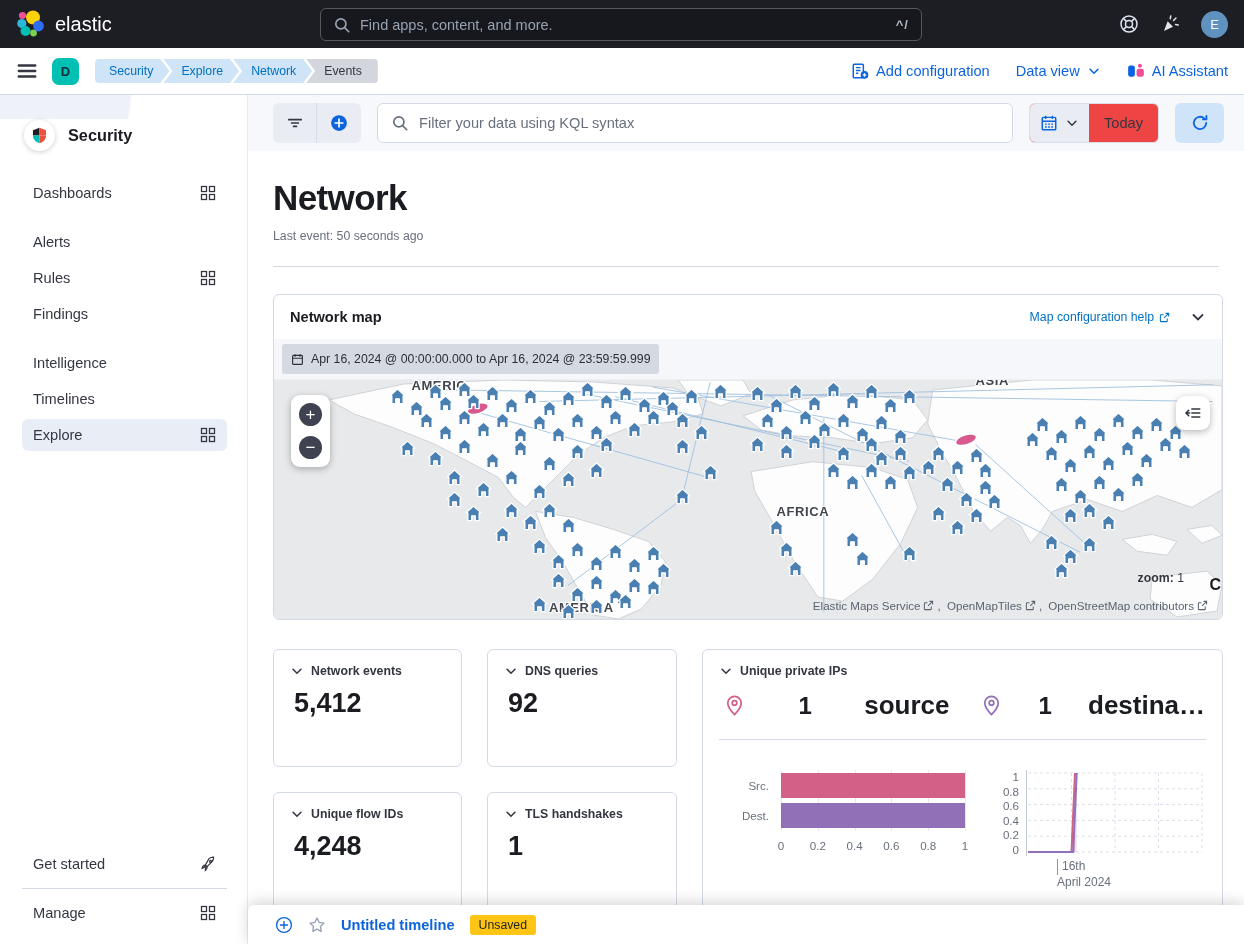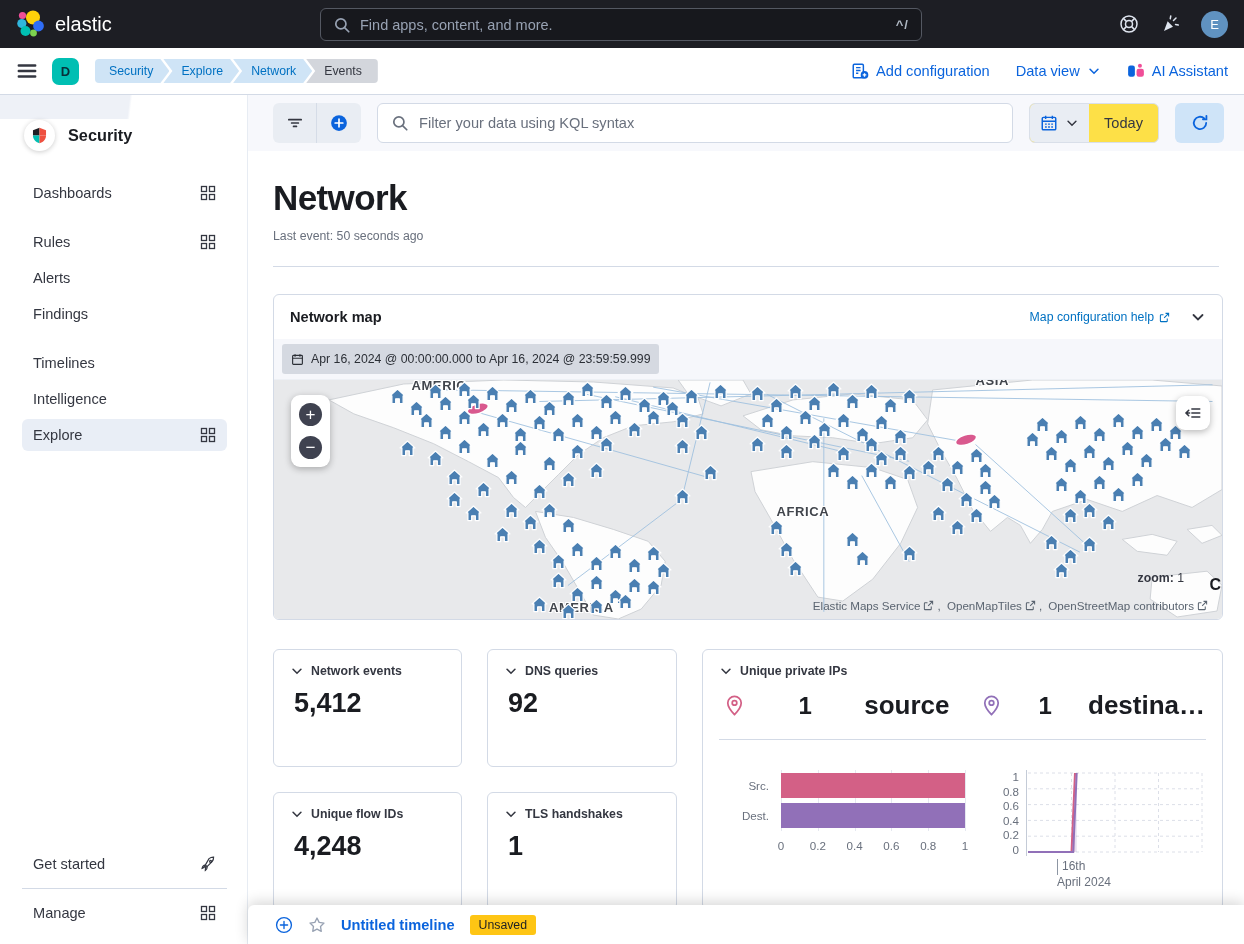--- a/index.html
+++ b/index.html
@@ -57,21 +57,21 @@
 
   
   .main { position:absolute; left:248px; top:95px; right:0; bottom:0; background:#fff; overflow:hidden; }
   .filter-row { display:flex; align-items:center; gap:16px; padding:8px 20px 8px 25px; background:#f7f8fc; }
   .btn-group { display:flex; background:#e9edf3; border-radius:6px; height:40px; overflow:hidden; flex:none; }
   .g-btn { width:44px; display:flex; align-items:center; justify-content:center; color:#343741; cursor:pointer; }
   .g-btn:first-child { border-right:1px solid #d5dce7; }
   .kql { flex:1; height:40px; background:#fff; border:1px solid #d3dae6; border-radius:6px;
     display:flex; align-items:center; gap:10px; padding:0 13px; }
   .kql .ph { color:#69707d; font-size:14.6px; }
-  .datepicker { display:flex; height:40px; border:1px solid #d9dfe9; border-radius:6px; overflow:hidden; background:#fde047; flex:none; }
+  .datepicker { display:flex; height:40px; border:1px solid #d9dfe9; border-radius:6px; overflow:hidden; background:#ef4444; flex:none; }
   .dp-cal { display:flex; align-items:center; gap:7px; padding:0 10px; background:#e9edf3; cursor:pointer; }
   .dp-today { display:flex; align-items:center; padding:0 15px; font-size:14.6px; color:#343741; cursor:pointer; }
   .refresh-btn { width:49px; height:40px; background:#cfe4f8; border-radius:6px; color:#0b64dd;
     display:flex; align-items:center; justify-content:center; cursor:pointer; flex:none; }
 
   .page-head { padding:27px 25px 0; }
   .page-title { font-size:35px; font-weight:700; color:#1a1c21; letter-spacing:-.6px; }
   .last-event { margin-top:11px; font-size:12.3px; color:#69707d; }
   .head-divider { border-bottom:1px solid #d3dae6; margin-top:23px; }
 
@@ -237,41 +237,41 @@
           <svg class="nav-grid-btn" viewBox="0 0 16 16" fill="none" stroke="currentColor" stroke-width="1.3">
             <rect x="1.5" y="1.5" width="5" height="5"></rect>
             <rect x="9.5" y="1.5" width="5" height="5"></rect>
             <rect x="1.5" y="9.5" width="5" height="5"></rect>
             <rect x="9.5" y="9.5" width="5" height="5"></rect>
           </svg>
         </div>
       </div>
       <div class="nav-section">
         <div class="nav-item">
+          <span class="lbl">Alerts</span>
+        </div>
+        <div class="nav-item">
           <span class="lbl">Rules</span>
           <svg class="nav-grid-btn" viewBox="0 0 16 16" fill="none" stroke="currentColor" stroke-width="1.3">
             <rect x="1.5" y="1.5" width="5" height="5"></rect>
             <rect x="9.5" y="1.5" width="5" height="5"></rect>
             <rect x="1.5" y="9.5" width="5" height="5"></rect>
             <rect x="9.5" y="9.5" width="5" height="5"></rect>
           </svg>
         </div>
         <div class="nav-item">
-          <span class="lbl">Alerts</span>
-        </div>
-        <div class="nav-item">
           <span class="lbl">Findings</span>
         </div>
       </div>
       <div class="nav-section">
         <div class="nav-item">
+          <span class="lbl">Intelligence</span>
+        </div>
+        <div class="nav-item">
           <span class="lbl">Timelines</span>
-        </div>
-        <div class="nav-item">
-          <span class="lbl">Intelligence</span>
         </div>
         <div class="nav-item selected">
           <span class="lbl">Explore</span>
           <svg class="nav-grid-btn" viewBox="0 0 16 16" fill="none" stroke="currentColor" stroke-width="1.3">
             <rect x="1.5" y="1.5" width="5" height="5"></rect>
             <rect x="9.5" y="1.5" width="5" height="5"></rect>
             <rect x="1.5" y="9.5" width="5" height="5"></rect>
             <rect x="9.5" y="9.5" width="5" height="5"></rect>
           </svg>
         </div>

